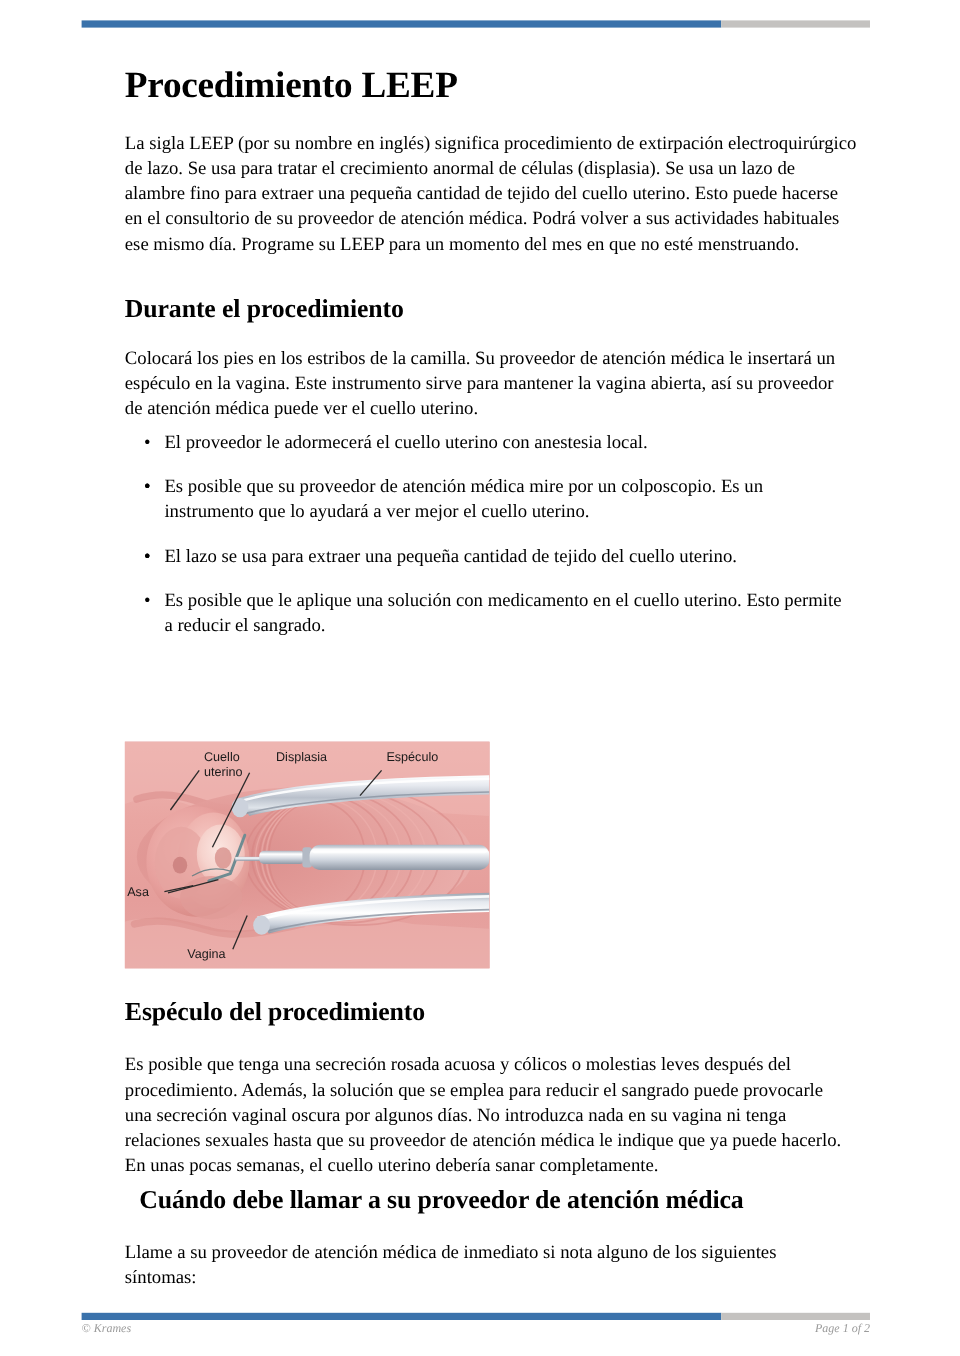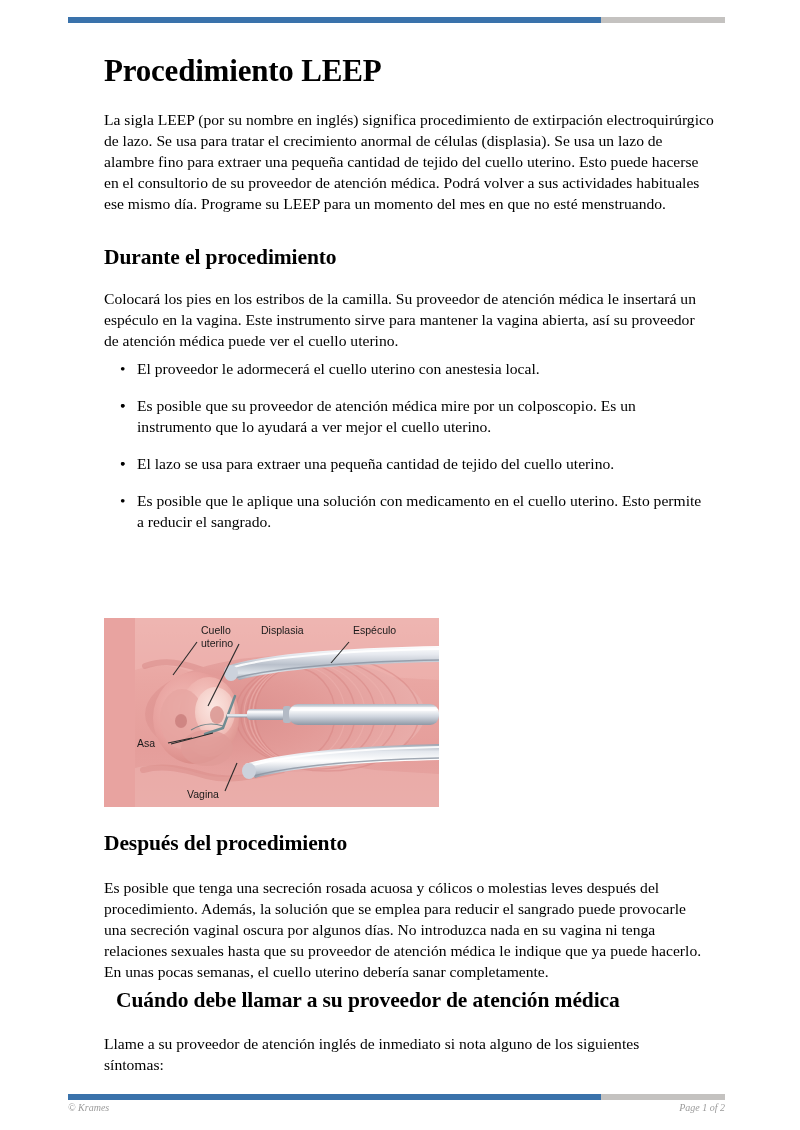--- a/index.html
+++ b/index.html
@@ -119,21 +119,20 @@
     color: #9b9b9b;
   }
 
   
   .figure-frame {
     width: 304px;
     height: 189px;
     position: relative;
     overflow: hidden;
     background: #e8a3a0;
-    padding-left: 31px;
   }
   .fig-svg { display: block; width: 304px; height: 189px; }
   .fig-label {
     font-family: "Liberation Sans", "DejaVu Sans", sans-serif;
     font-size: 10.5px;
     fill: #1a1a1a;
   }
 </style>
 </head>
 <body>
@@ -304,27 +303,27 @@
           <text class="fig-label" x="66" y="29">uterino</text>
           <text class="fig-label" x="126" y="16">Displasia</text>
           <text class="fig-label" x="218" y="16">Espéculo</text>
           <text class="fig-label" x="2" y="129">Asa</text>
           <text class="fig-label" x="52" y="180">Vagina</text>
         </g>
       </svg>
     </div>
   </div>
 
-  <h2 class="section-title" id="after-heading">Después del procedimiento</h2>
+  <h2 class="section-title" id="after-heading">Espéculo del procedimiento</h2>
 
   <p class="body-text" id="after-paragraph">Es posible que tenga una secreción rosada acuosa y cólicos o molestias leves después del procedimiento. Además, la solución que se emplea para reducir el sangrado puede provocarle una secreción vaginal oscura por algunos días. No introduzca nada en su vagina ni tenga relaciones sexuales hasta que su proveedor de atención médica le indique que ya puede hacerlo. En unas pocas semanas, el cuello uterino debería sanar completamente.</p>
 
   <h2 class="section-title" id="call-heading">Cuándo debe llamar a su proveedor de atención médica</h2>
 
-  <p class="body-text" id="call-paragraph">Llame a su proveedor de atención inglés de inmediato si nota alguno de los siguientes síntomas:</p>
+  <p class="body-text" id="call-paragraph">Llame a su proveedor de atención médica de inmediato si nota alguno de los siguientes síntomas:</p>
 
 </div>
 
 <div class="rule-wrap bottom">
   <div class="rule-blue"></div>
   <div class="rule-gray"></div>
 </div>
 
 <div class="footer">
   <span>© Krames</span>

